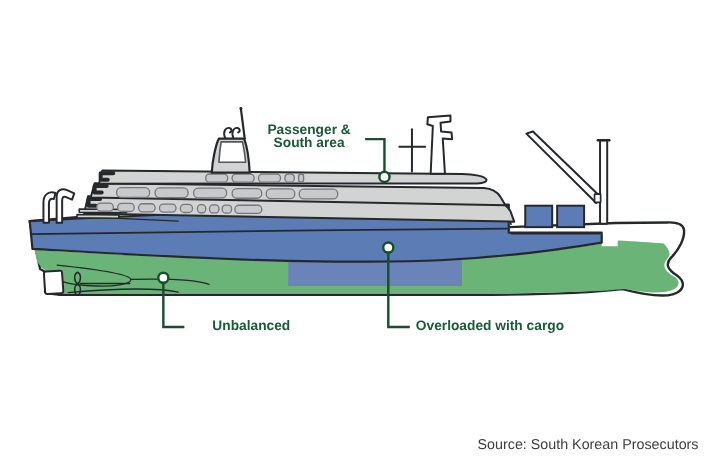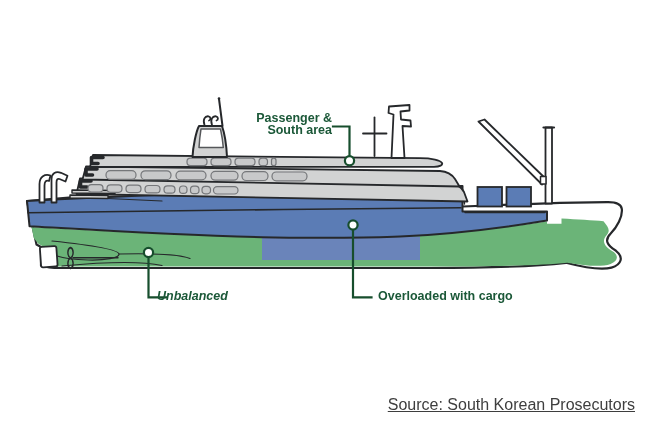--- a/index.html
+++ b/index.html
@@ -1,23 +1,23 @@
 <!DOCTYPE html>
 <html style="--hull-green: #6bb478; --cargo-blue: #5b7cb5; --cargo-blue-light: #6a84ba; --deck-gray: #d2d3d3; --window-gray: #c8c9ca; --outline-dark: #26282b; --label-green: #1b5838; --leader-green: #174e2d; --source-text: #3e3e3e;"><head>
 <meta charset="utf-8">
 <style>
   html,body{margin:0;padding:0;background:#fff;}
   body{font-family:"Liberation Sans",sans-serif;}
   .canvas{position:relative;width:650px;height:426px;background:#fff;overflow:hidden;}
   .canvas svg{position:absolute;left:0;top:0;}
   .lbl{position:absolute;font-weight:bold;font-size:12.5px;line-height:12px;color:var(--label-green);}
-  .lbl-passenger{left:230px;top:112px;width:102px;text-align:right;}
-  .lbl-unbalanced{left:157px;top:290px;font-style:italic;}
+  .lbl-passenger{left:230px;top:112px;width:102px;text-align:center;}
+  .lbl-unbalanced{left:193px;top:290px;}
   .lbl-overloaded{left:378px;top:290px;}
-  .src{position:absolute;right:15px;top:396px;font-size:16px;color:var(--source-text);font-weight:normal;text-decoration:underline;}
+  .src{position:absolute;right:15px;top:396px;font-size:13px;color:var(--source-text);font-weight:normal;}
   
   .ol{stroke:var(--outline-dark);stroke-linejoin:round;stroke-linecap:round;fill:none;}
   .deck{fill:var(--deck-gray);stroke:var(--outline-dark);stroke-width:1.8;stroke-linejoin:round;}
   .win{fill:var(--window-gray);stroke:#75777a;stroke-width:1.2;}
   .white{fill:#ffffff;stroke:var(--outline-dark);stroke-linejoin:round;}
   .leader{stroke:var(--leader-green);stroke-width:2.2;fill:none;stroke-linecap:square;}
   .marker{fill:#ffffff;stroke:var(--leader-green);stroke-width:2.2;}
 </style>
 </head>
 <body>

